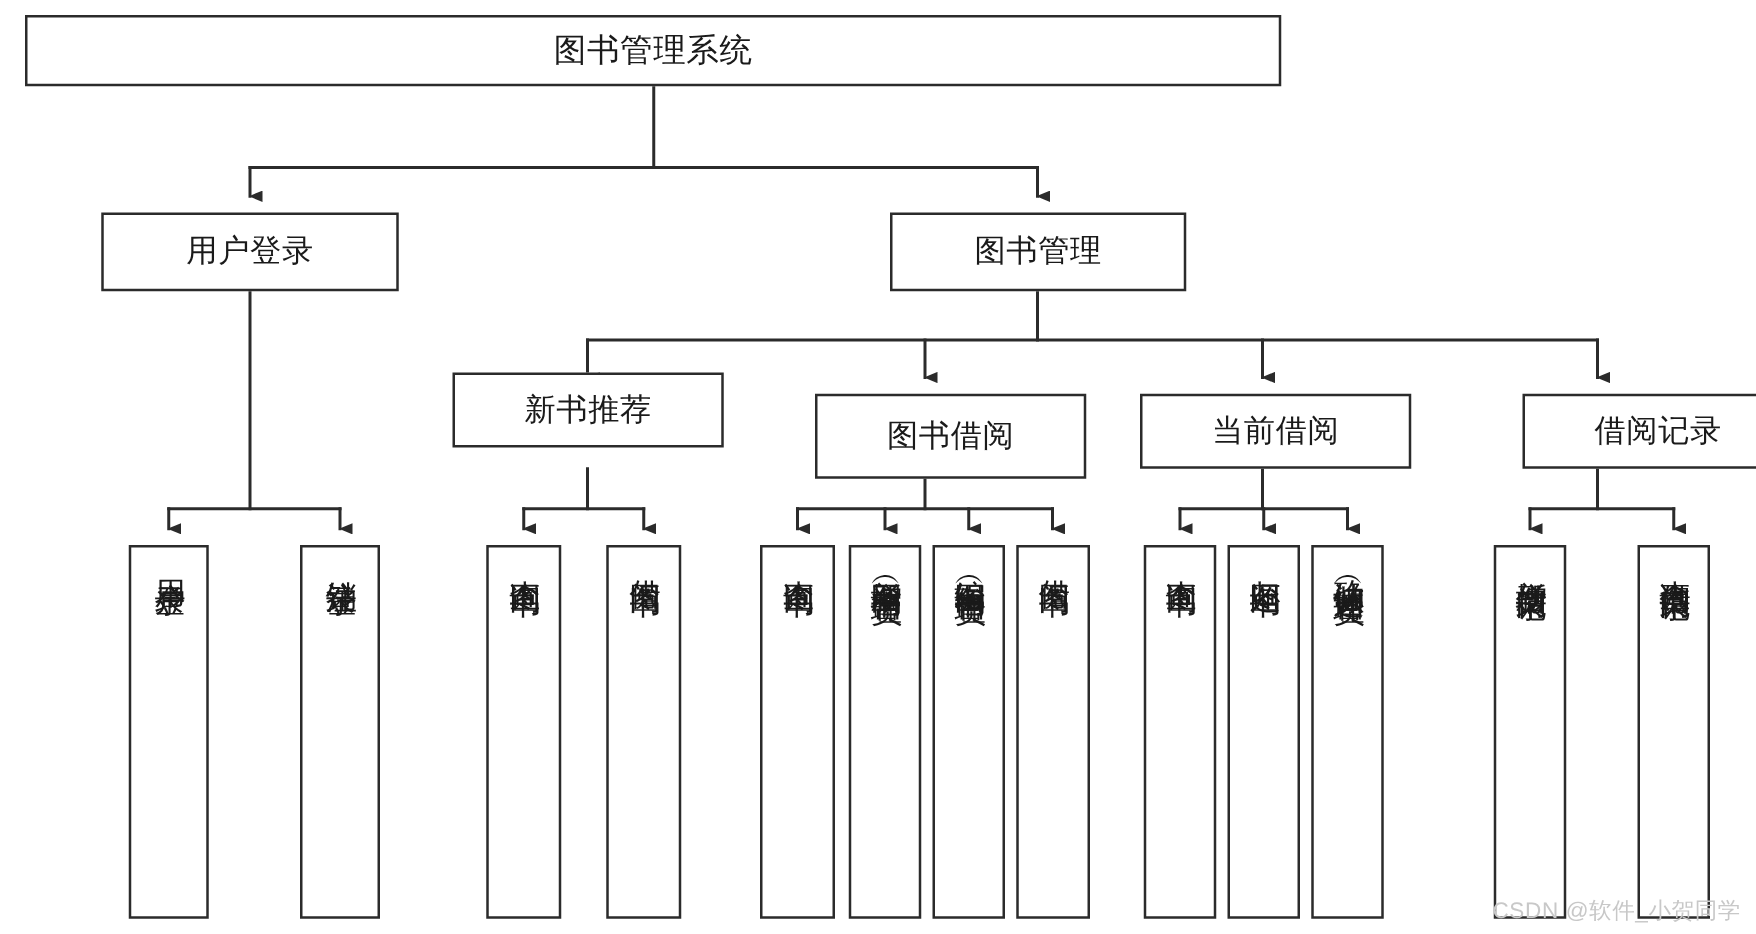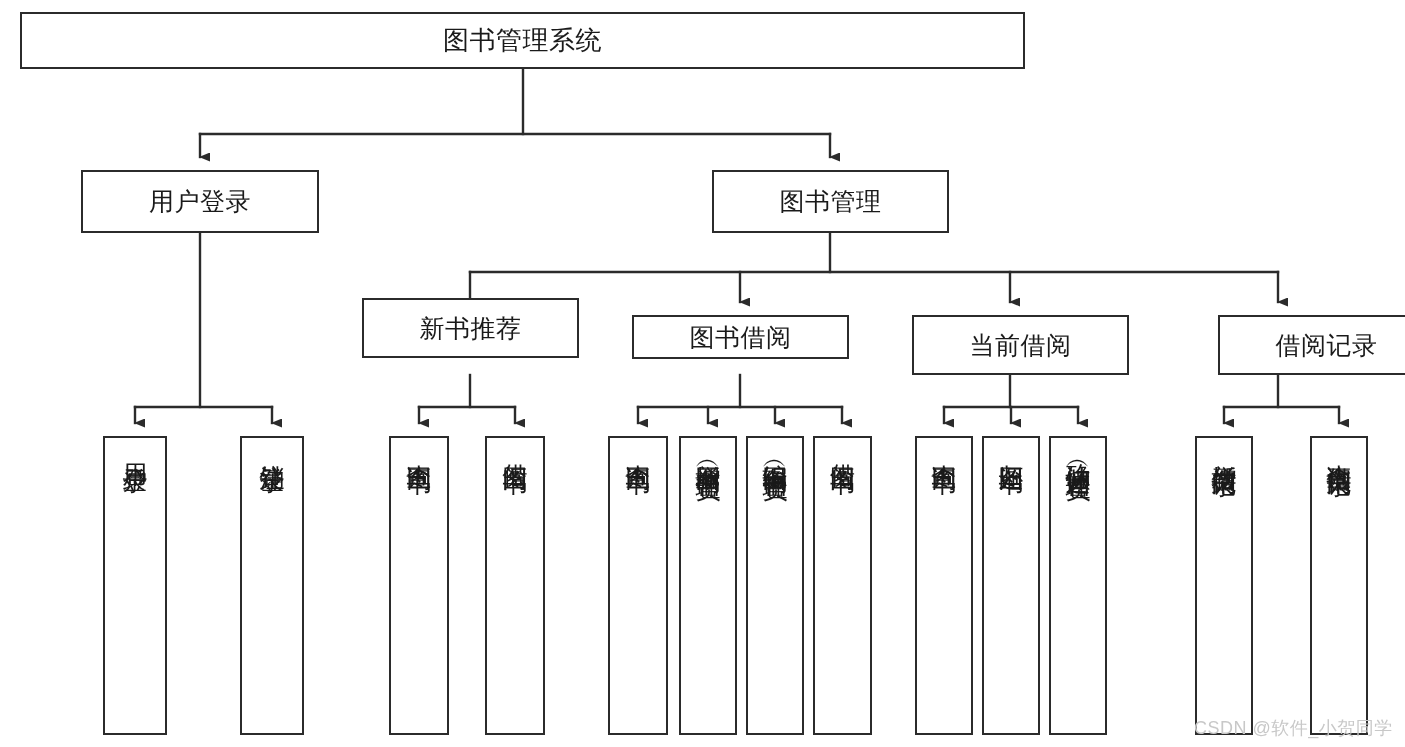--- a/index.html
+++ b/index.html
@@ -122,21 +122,21 @@
       </div>
       <div class="node horizontal" style="left: 81px; top: 170px; width: 238px; height: 63px; border-color: rgb(43, 43, 43); background: rgb(255, 255, 255);">
         <span class="node-label" style="color: rgb(26, 26, 26);">用户登录</span>
       </div>
       <div class="node horizontal" style="left: 712px; top: 170px; width: 237px; height: 63px; border-color: rgb(43, 43, 43); background: rgb(255, 255, 255);">
         <span class="node-label" style="color: rgb(26, 26, 26); text-align: right;">图书管理</span>
       </div>
       <div class="node horizontal" style="left: 362px; top: 298px; width: 217px; height: 60px; border-color: rgb(43, 43, 43); background: rgb(255, 255, 255);">
         <span class="node-label" style="color: rgb(26, 26, 26);">新书推荐</span>
       </div>
-      <div class="node horizontal" style="left: 632px; top: 315px; width: 217px; height: 44px; border-color: rgb(43, 43, 43); background: rgb(255, 255, 255);">
+      <div class="node horizontal" style="left: 652px; top: 315px; width: 217px; height: 68px; border-color: rgb(43, 43, 43); background: rgb(255, 255, 255);">
         <span class="node-label" style="color: rgb(26, 26, 26);">图书借阅</span>
       </div>
       <div class="node horizontal" style="left: 912px; top: 315px; width: 217px; height: 60px; border-color: rgb(43, 43, 43); background: rgb(255, 255, 255);">
         <span class="node-label" style="color: rgb(26, 26, 26);">当前借阅</span>
       </div>
       <div class="node horizontal" style="left: 1172px; top: 315px; width: 217px; height: 60px; border-color: rgb(43, 43, 43); background: rgb(255, 255, 255); margin-left: 46px;">
         <span class="node-label" style="color: rgb(26, 26, 26);">借阅记录</span>
       </div>
       <div class="node vertical" style="left: 103px; top: 436px; width: 64px; height: 299px; border-color: rgb(43, 43, 43); background: rgb(255, 255, 255);">
         <span class="node-label" style="color: rgb(26, 26, 26);">用户登录</span>

